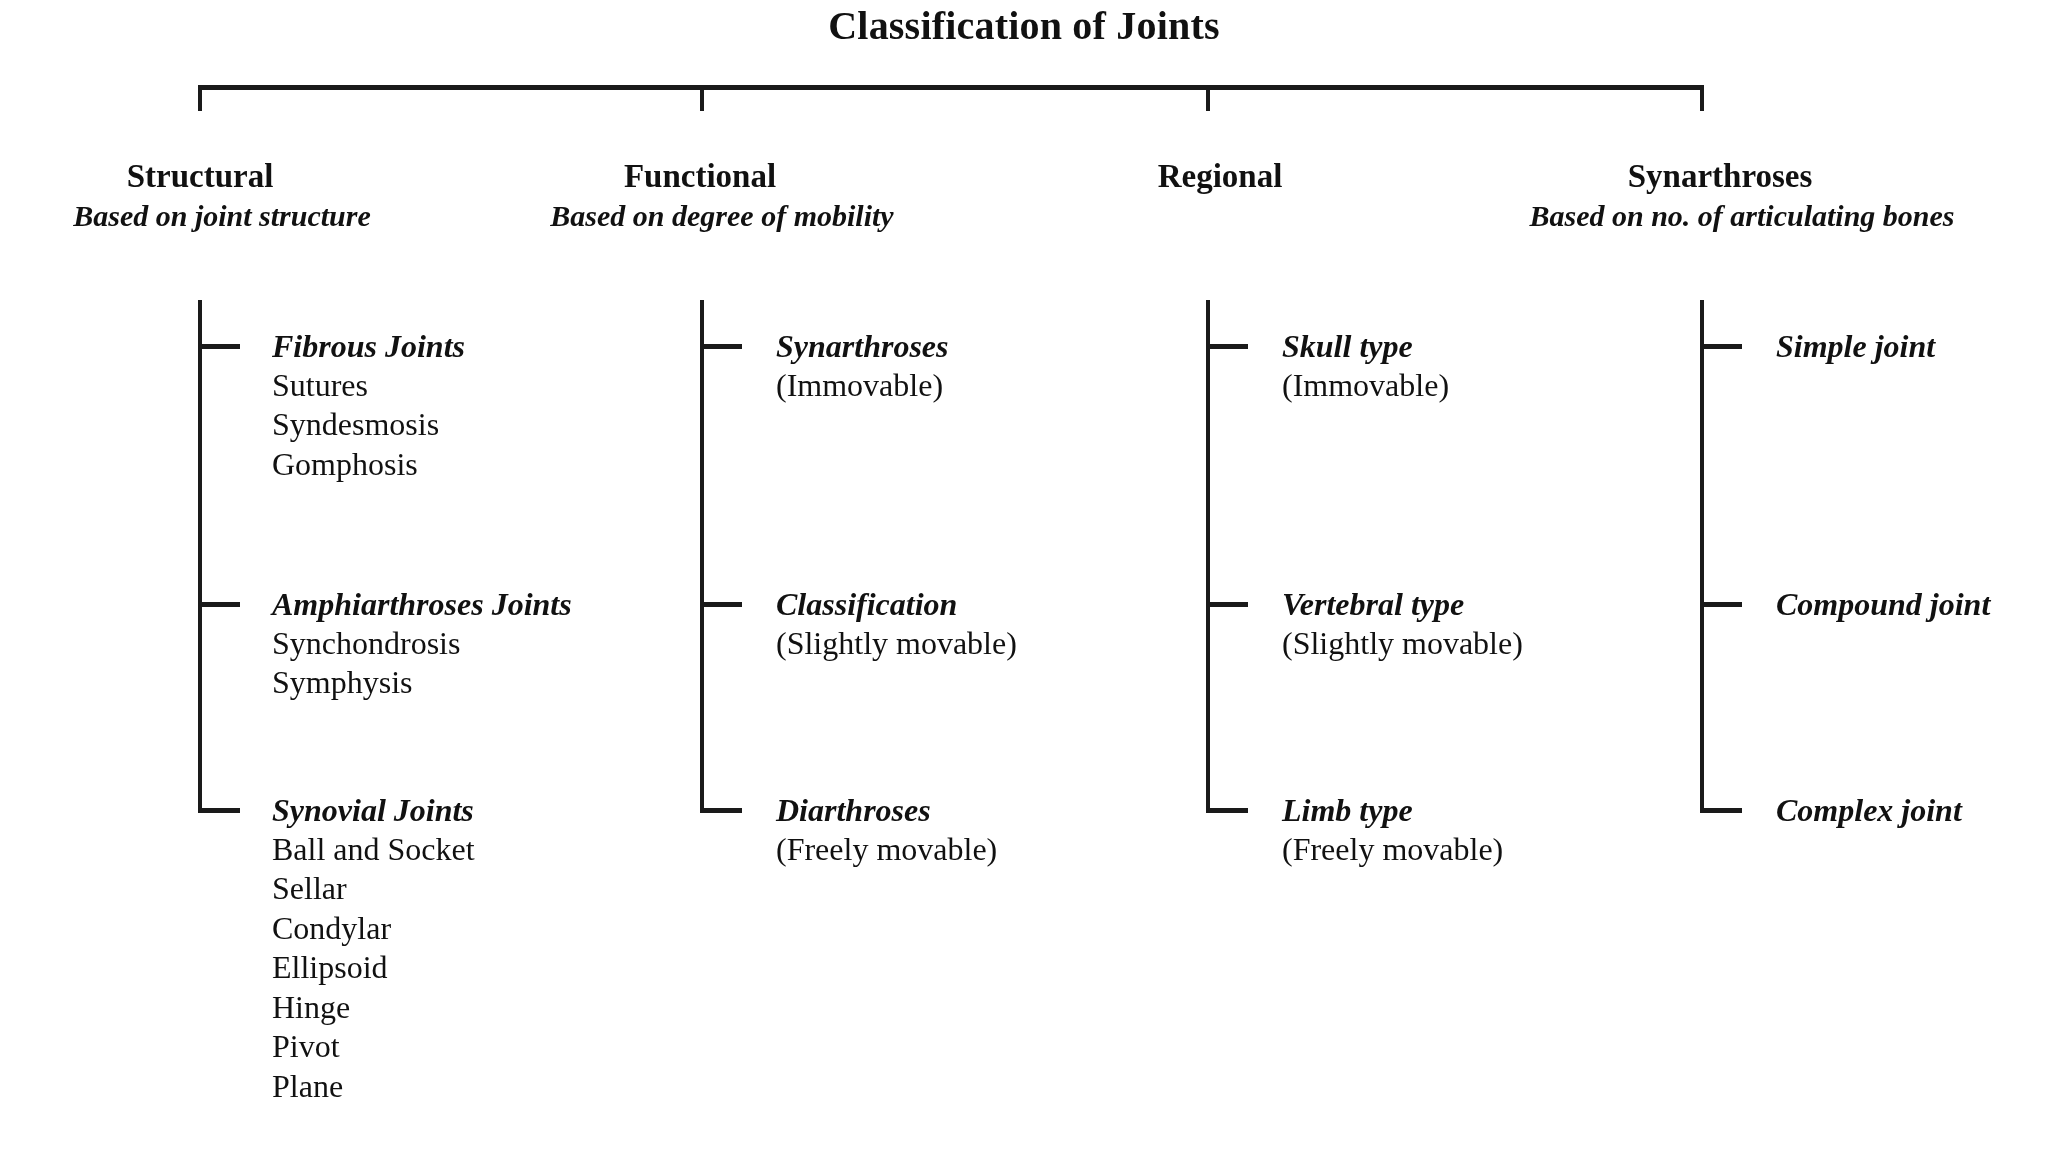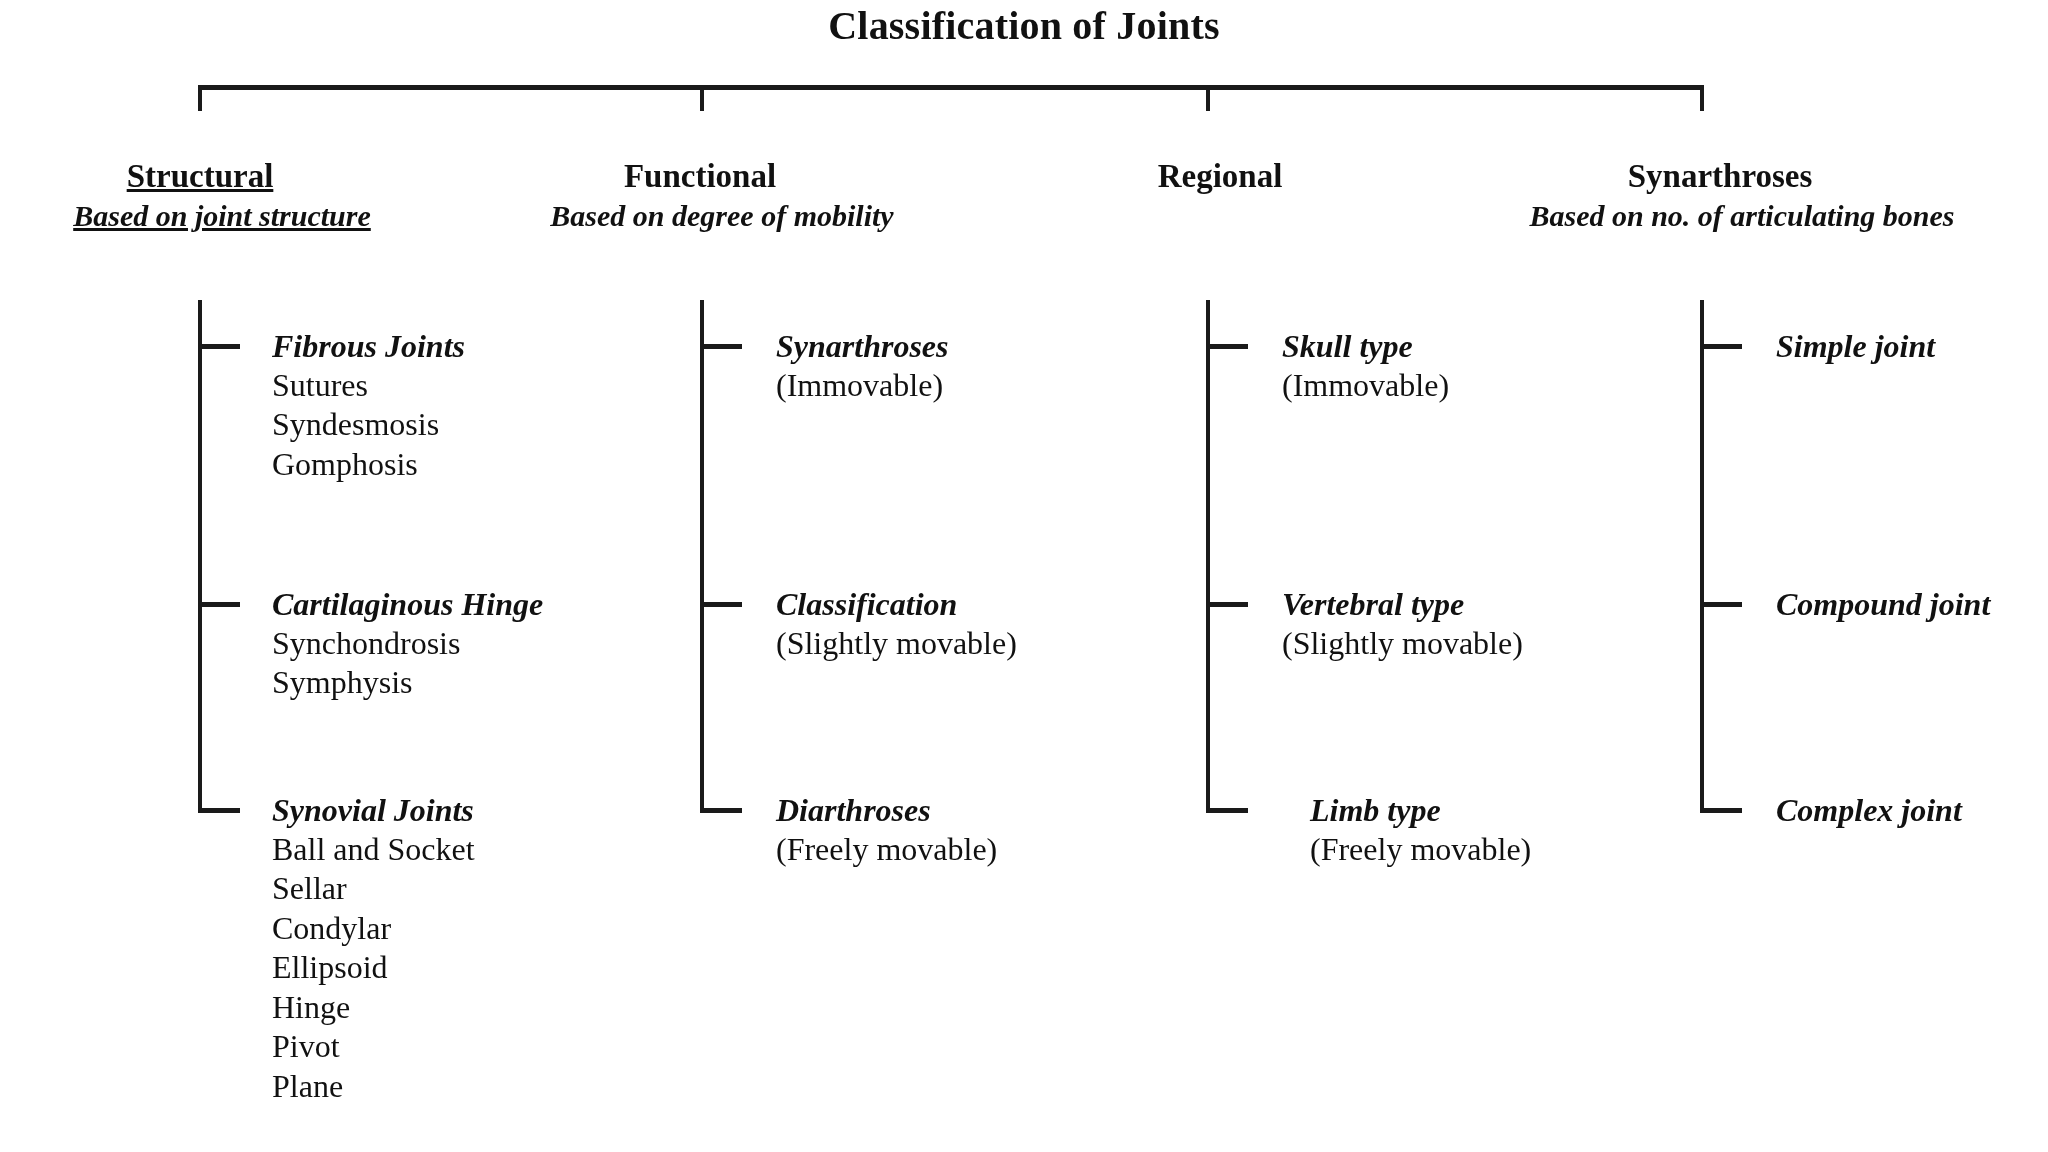--- a/index.html
+++ b/index.html
@@ -106,40 +106,40 @@
 
   <div class="hbar" style="left:198px; top:85px; width:1506px; height:5px;"></div>
 
   <div class="vbar" style="left:198px; top:85px; width:4px; height:26px;"></div>
   <div class="vbar" style="left:700px; top:85px; width:4px; height:26px;"></div>
   <div class="vbar" style="left:1206px; top:85px; width:4px; height:26px;"></div>
   <div class="vbar" style="left:1700px; top:85px; width:4px; height:26px;"></div>
 
   <div class="column">
 
-    <div class="col-head" style="left:0px; top:158px; width:400px;text-decoration:underline;">
+    <div class="col-head" style="left:0px; top:158px; width:400px;">
       <div class="head-title">Structural</div>
       <div class="head-sub">Based on joint structure</div>
     </div>
 
     <div class="spine" style="left:198px; top:300px; height:513px;"></div>
 
     <div class="tick" style="left:198px; top:344px;"></div>
     <div class="tick" style="left:198px; top:602px;"></div>
     <div class="tick" style="left:198px; top:808px;"></div>
 
     <div class="group" style="left:272px; top:328px;">
       <div class="group-title">Fibrous Joints</div>
       <div class="group-item">Sutures</div>
       <div class="group-item">Syndesmosis</div>
       <div class="group-item">Gomphosis</div>
     </div>
 
     <div class="group" style="left:272px; top:586px;">
-      <div class="group-title">Cartilaginous Hinge</div>
+      <div class="group-title">Amphiarthroses Joints</div>
       <div class="group-item">Synchondrosis</div>
       <div class="group-item">Symphysis</div>
     </div>
 
     <div class="group" style="left:272px; top:792px;">
       <div class="group-title">Synovial Joints</div>
       <div class="group-item">Ball and Socket</div>
       <div class="group-item">Sellar</div>
       <div class="group-item">Condylar</div>
       <div class="group-item">Ellipsoid</div>
@@ -194,21 +194,21 @@
     <div class="group" style="left:1282px; top:328px;">
       <div class="group-title">Skull type</div>
       <div class="group-sub">(Immovable)</div>
     </div>
 
     <div class="group" style="left:1282px; top:586px;">
       <div class="group-title">Vertebral type</div>
       <div class="group-sub">(Slightly  movable)</div>
     </div>
 
-    <div class="group" style="left:1282px; top:792px;margin-left:28px;">
+    <div class="group" style="left:1282px; top:792px;">
       <div class="group-title">Limb type</div>
       <div class="group-sub">(Freely movable)</div>
     </div>
   </div>
 
   <div class="column">
 
     <div class="col-head" style="left:1400px; top:158px; width:640px;">
       <div class="head-title">Synarthroses</div>
       <div class="head-sub">Based on no. of articulating bones</div>

